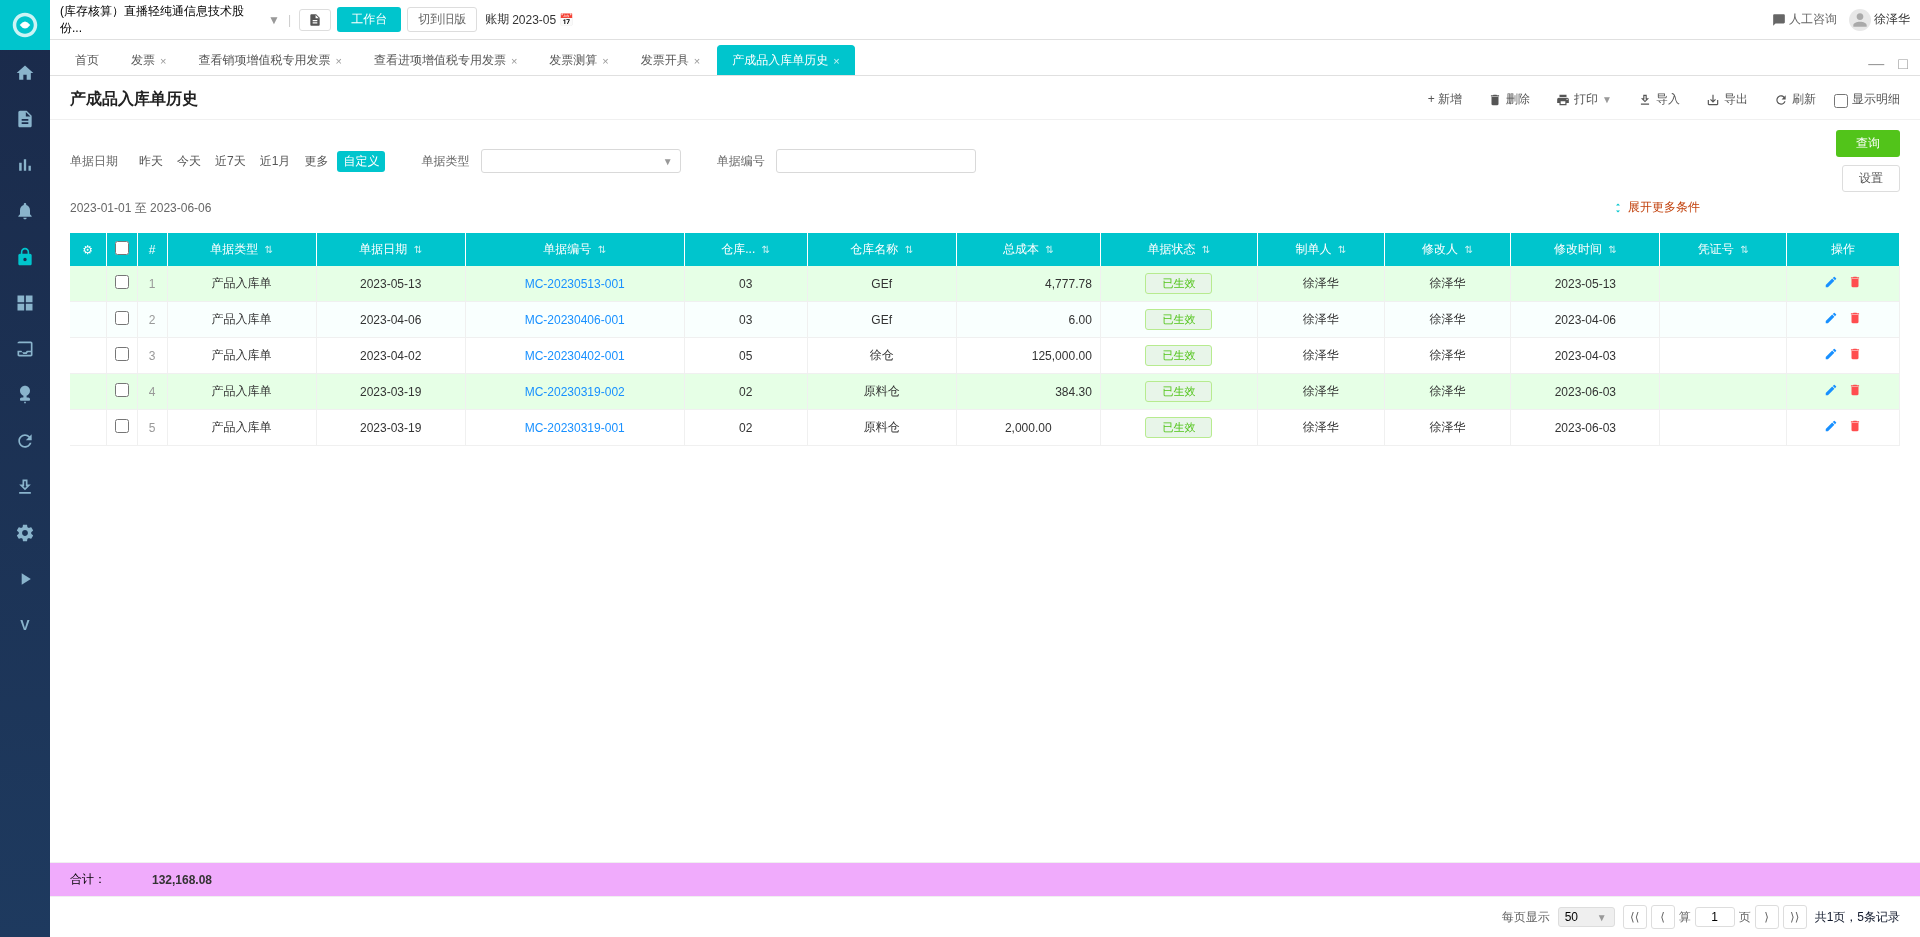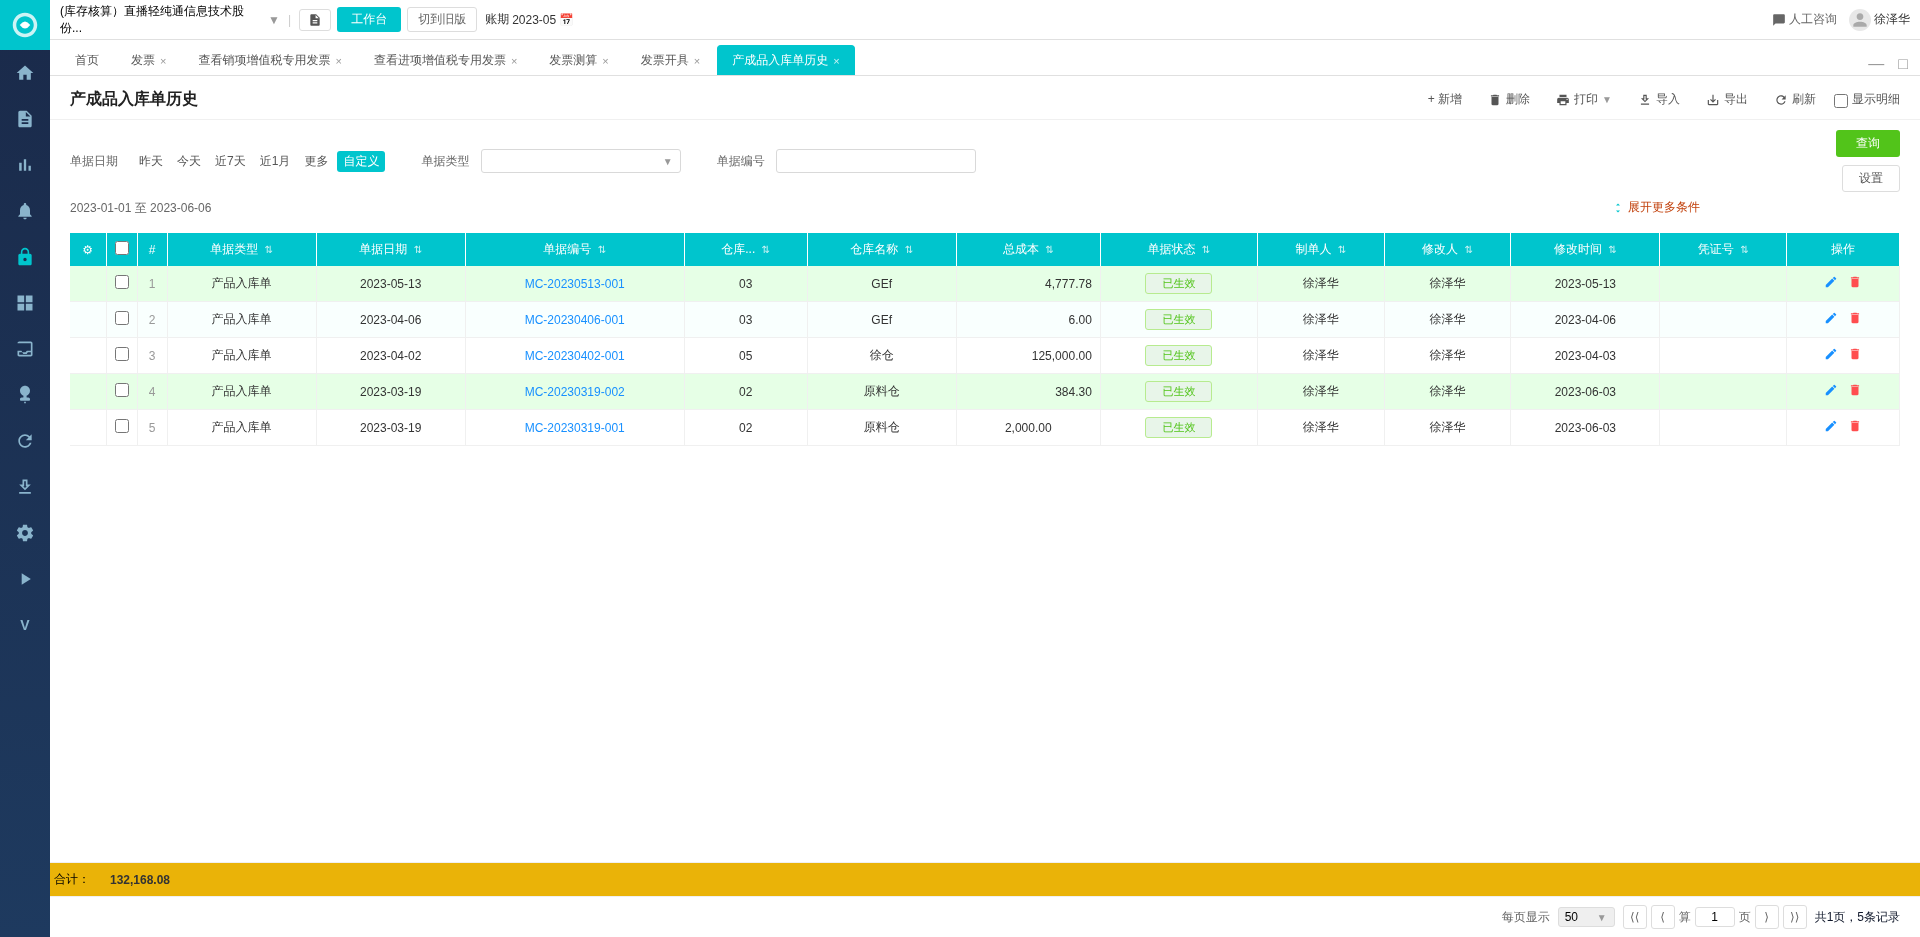--- a/index.html
+++ b/index.html
@@ -77,21 +77,21 @@
     tbody td.link { color: #1890ff; cursor: pointer; text-decoration: none; }
     .status-badge { background: #f0f0f0; color: #555; padding: 2px 16px; border-radius: 3px; display: inline-block; font-size: 11px; }
     .status-badge.active { background: #e8f5e9; color: #52c41a; border: 1px solid #b7eb8f; }
     .checkbox-cell { width: 30px; }
     .th-gear { width: 36px; text-align: center; }
     .row-num { color: #999; width: 30px; }
     .op-btn { background: none; border: none; cursor: pointer; color: #1890ff; font-size: 14px; padding: 0 3px; }
     .op-btn.del { color: #ff4d4f; }
 
     
-    .table-footer { padding: 8px 4px; background: #eab308; border-top: 1px solid #f0f0f0; display: flex; align-items: center; flex-shrink: 0; }
+    .table-footer { padding: 8px 20px; background: #f0abfc; border-top: 1px solid #f0f0f0; display: flex; align-items: center; flex-shrink: 0; gap: 26px; }
     .footer-total-val { font-weight: bold; color: #333; min-width: 100px; text-align: center; }
 
     
     .pagination { padding: 8px 20px; background: #fff; border-top: 1px solid #f0f0f0; display: flex; align-items: center; justify-content: flex-end; gap: 8px; flex-shrink: 0; }
     .page-size-label { color: #666; font-size: 12px; }
     .page-size-select { border: 1px solid #ddd; border-radius: 3px; padding: 2px 28px 2px 6px; font-size: 12px; appearance: none; cursor: pointer; }
     .page-nav { display: flex; align-items: center; gap: 4px; }
     .page-nav-btn { background: #fff; border: 1px solid #ddd; width: 24px; height: 24px; border-radius: 3px; cursor: pointer; display: flex; align-items: center; justify-content: center; font-size: 12px; color: #666; }
     .page-nav-btn:disabled { opacity: 0.4; cursor: not-allowed; }
     .page-info { color: #666; font-size: 12px; display: flex; align-items: center; gap: 4px; }

